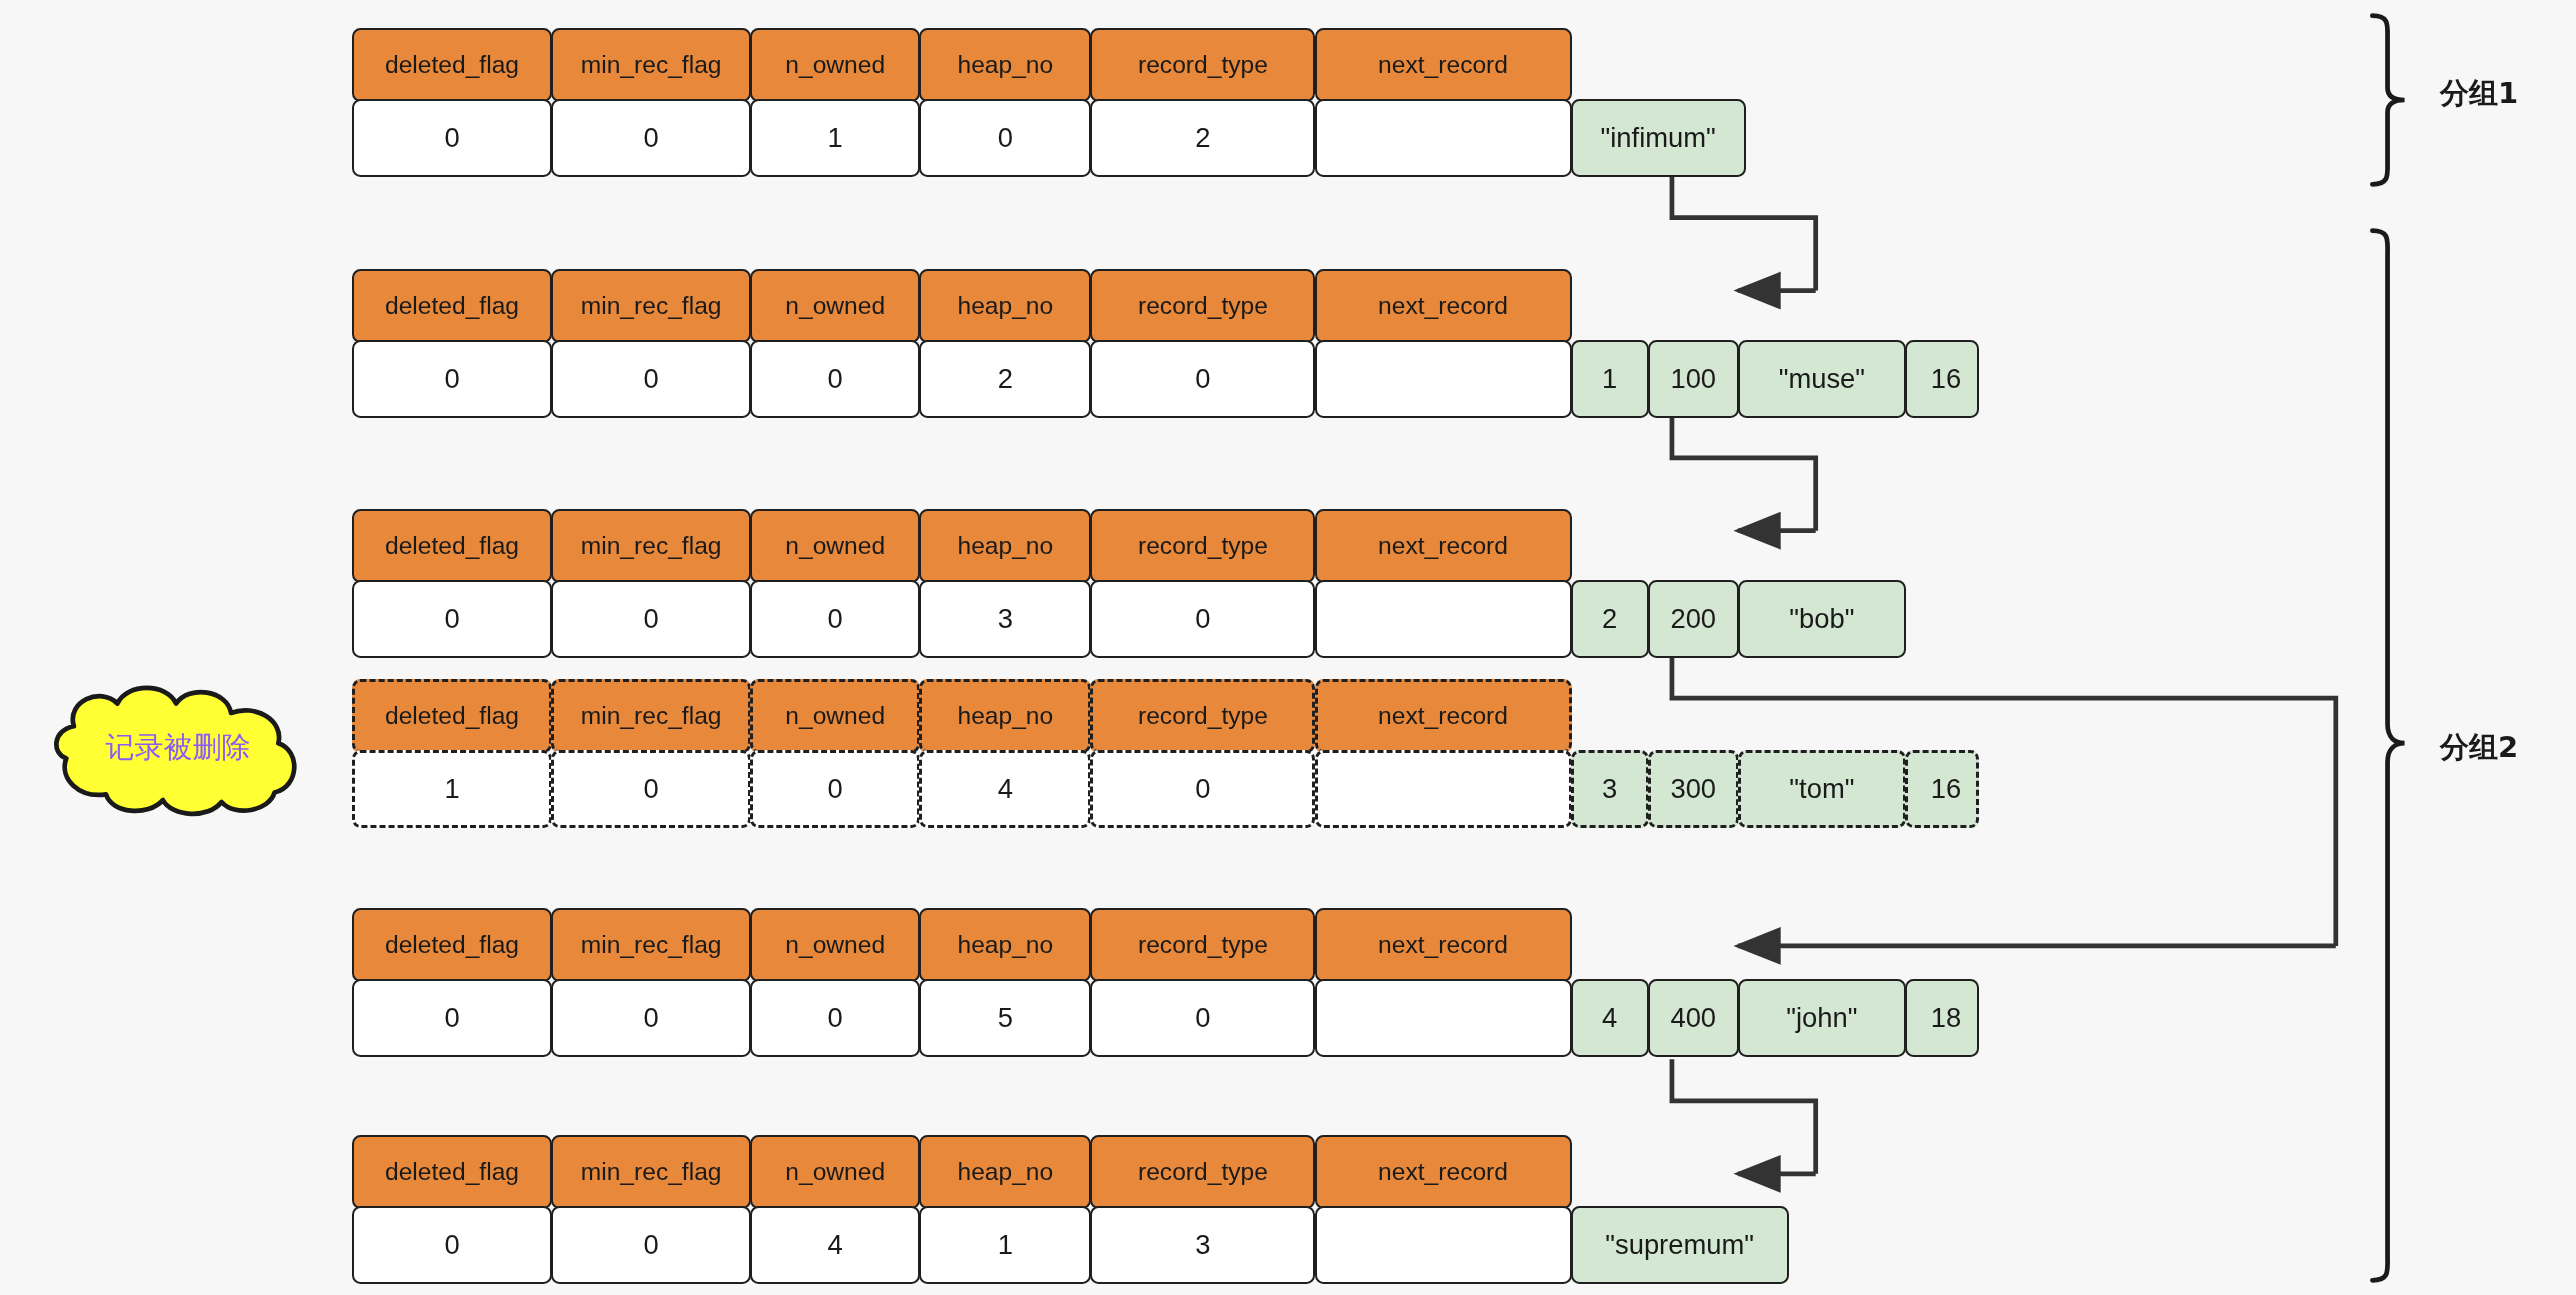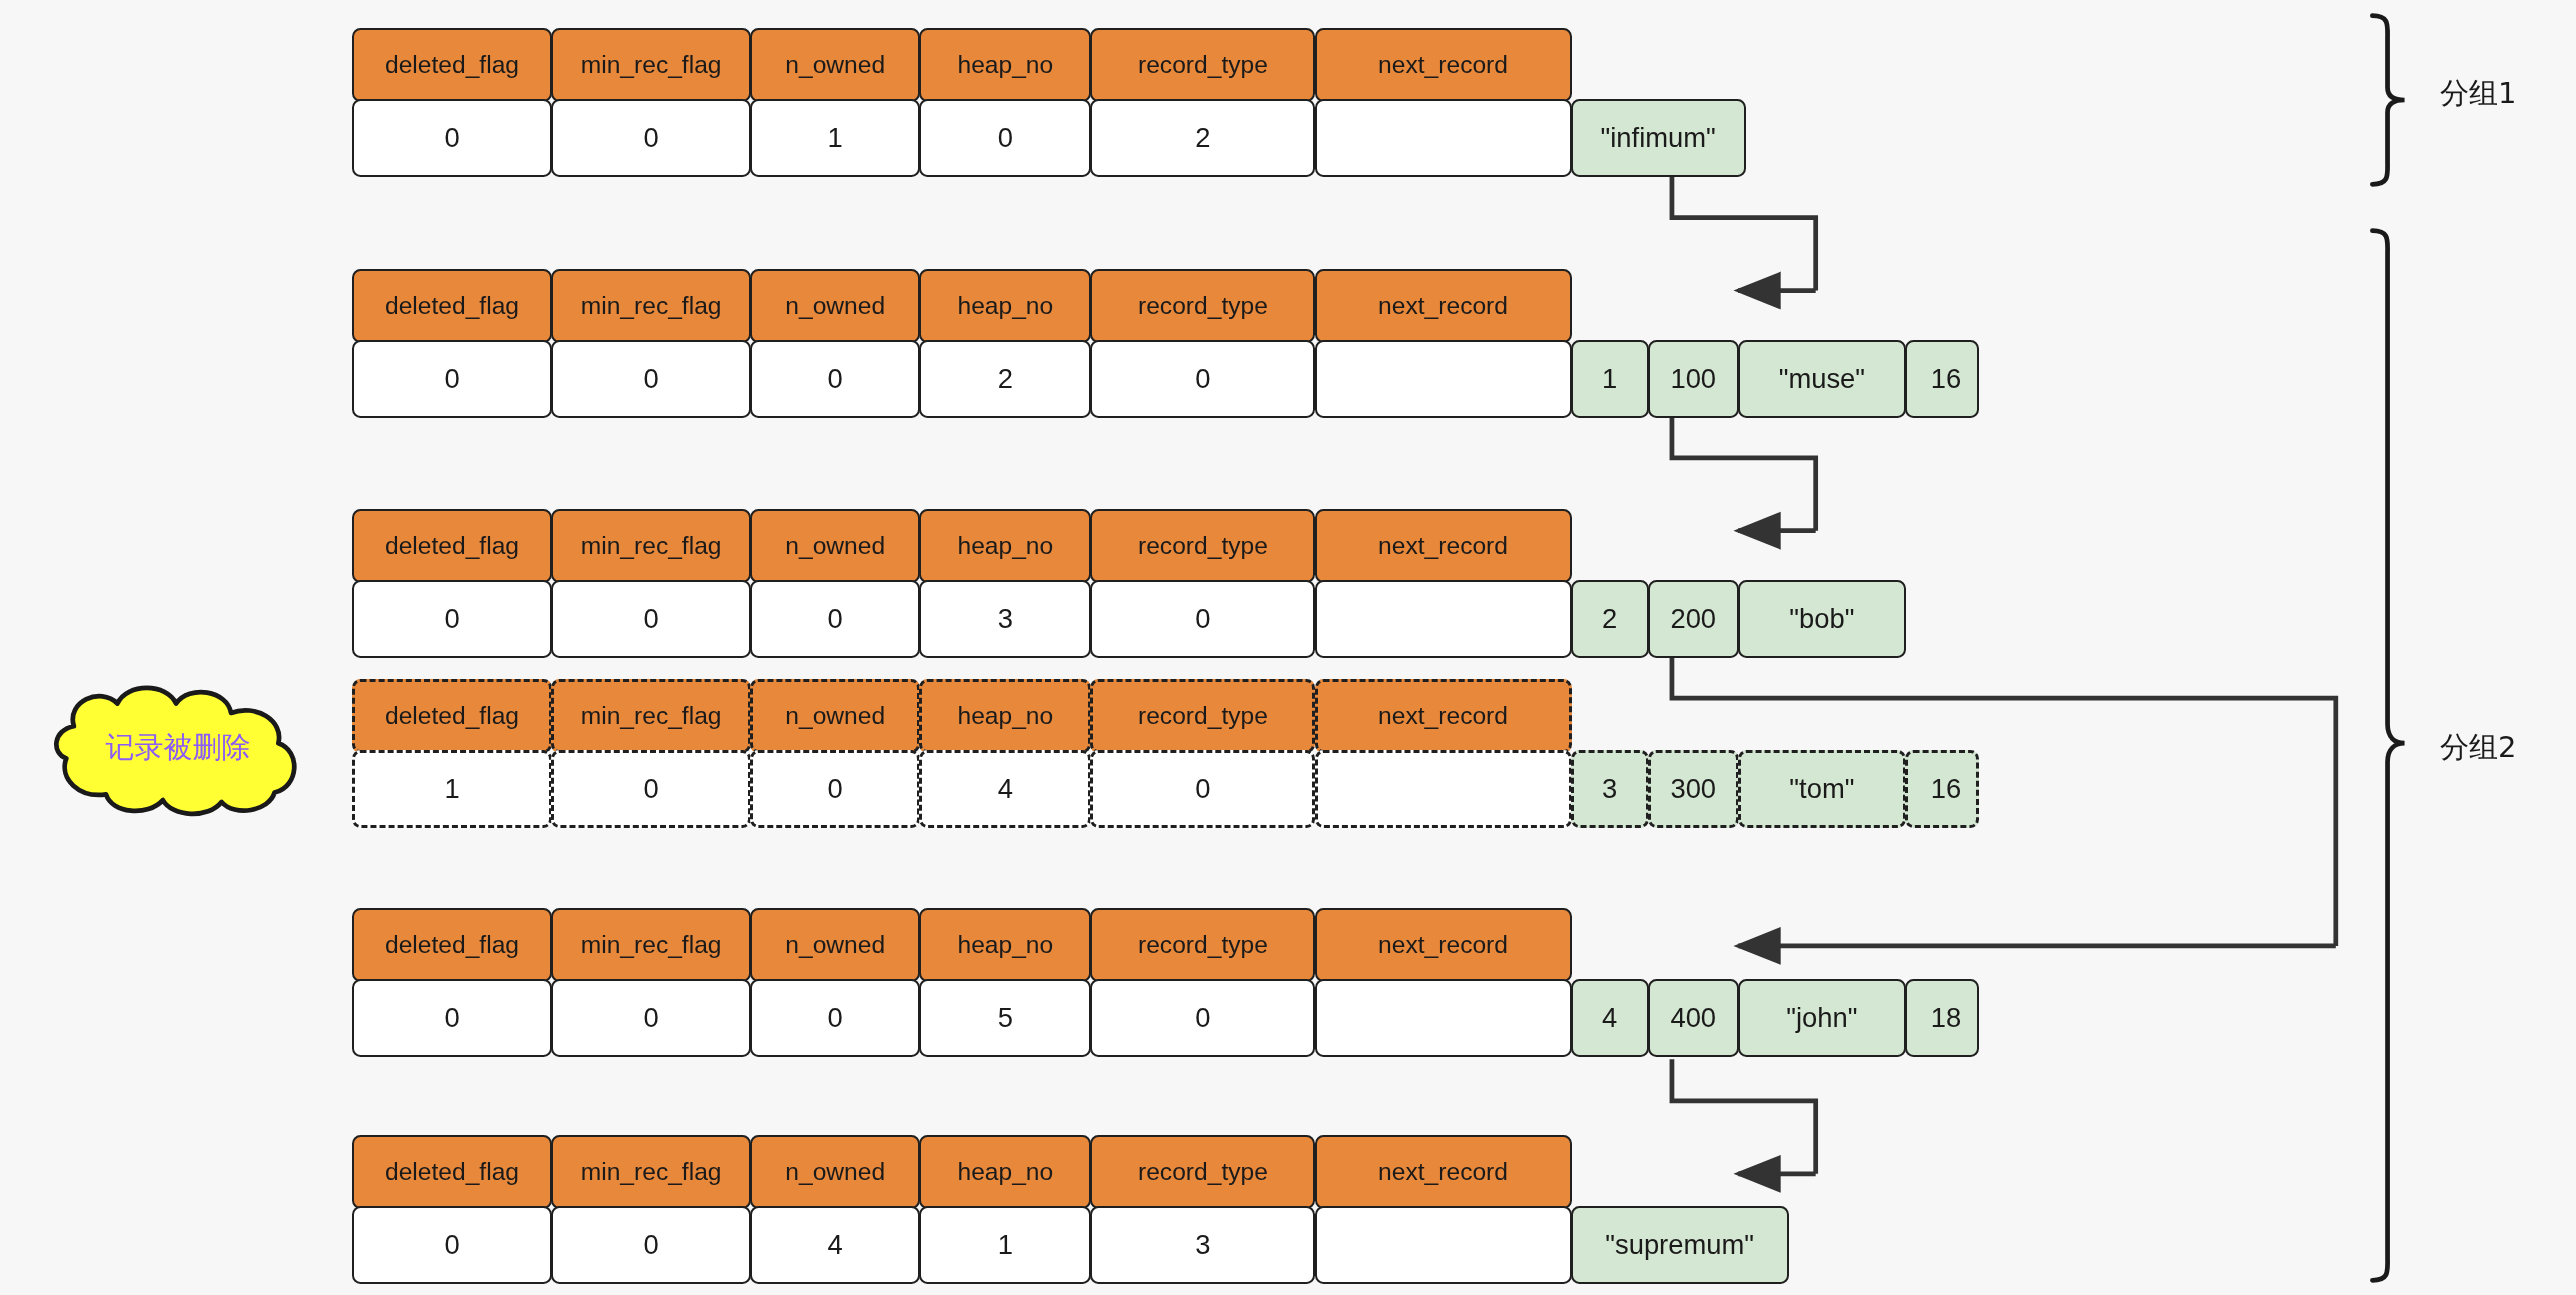--- a/index.html
+++ b/index.html
@@ -68,20 +68,21 @@
     font-family:"DejaVu Sans","Liberation Sans",sans-serif;
   }
 
   
   .brace{position:absolute;z-index:2;}
   .group-label{
     position:absolute;z-index:3;
     font-size:29px;color:#1a1a1a;
     font-family:"DejaVu Sans","Liberation Sans",sans-serif;
     white-space:nowrap;
+    font-weight:bold;
   }
 
   
   .watermark{
     position:absolute;z-index:4;
     right:28px;bottom:106px;
     font-size:55px;
     color:#d9d9d9;
     font-family:"DejaVu Sans","Liberation Sans",sans-serif;
     white-space:nowrap;

